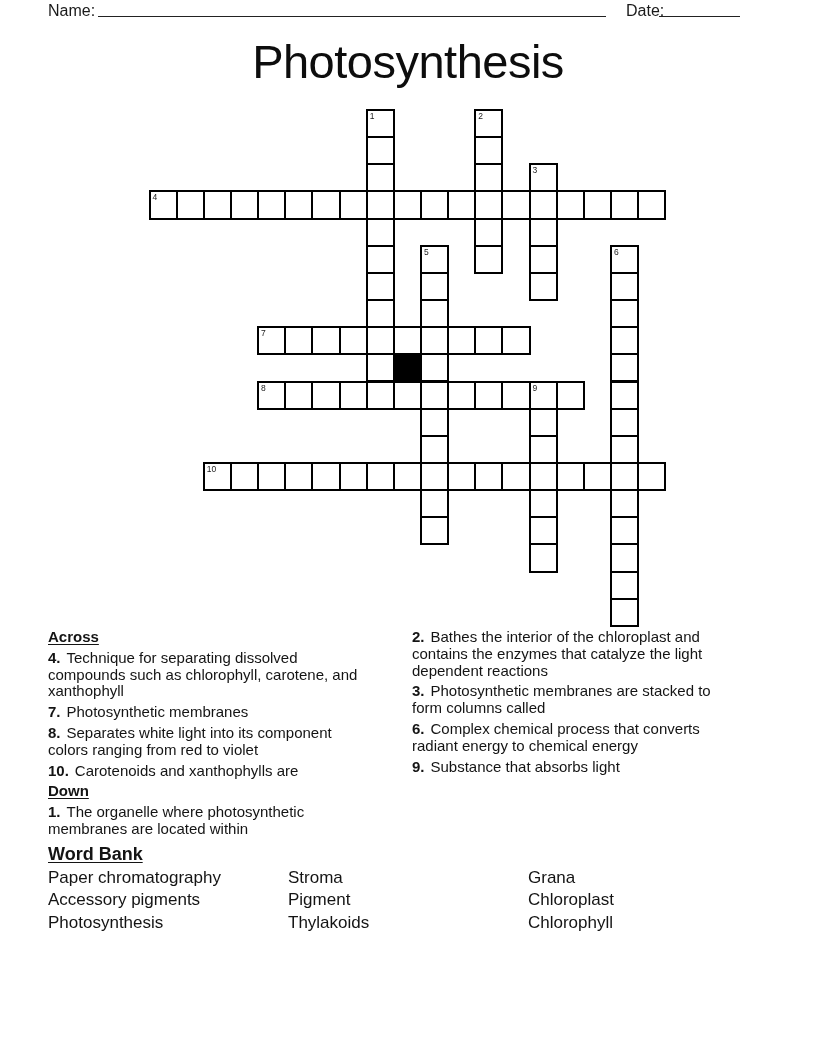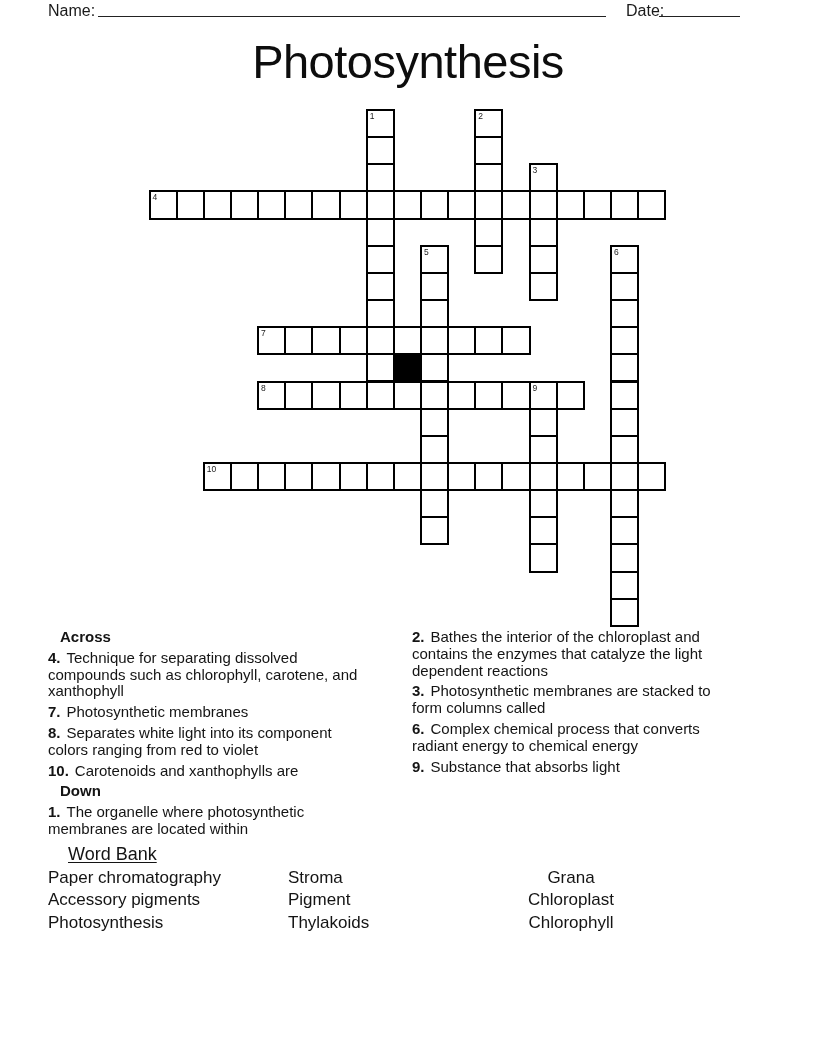--- a/index.html
+++ b/index.html
@@ -28,30 +28,30 @@
   }
   .cell.black { background:#000; }
   .cell-num {
     position:absolute; top:0; left:2px;
     font-size:8.5px; line-height:10px; color:#222;
   }
   
   .clues-col { position:absolute; top:629px; font-size:15px; line-height:16.8px; color:#141414; }
   #clues-left  { left:48px;  width:362px; }
   #clues-right { left:412px; width:374px; }
-  .clue-heading { font-weight:bold; text-underline-offset:2px; margin:0 0 4px 12px; }
+  .clue-heading { font-weight:bold; text-decoration:underline; text-underline-offset:2px; margin:0 0 4px 0; }
   .down-heading { margin-top:2px; }
   .clue { margin:0 0 4px 0; }
   .clue-num { font-weight:bold; margin-right:6px; }
   .clue-text { white-space:pre-line; }
   
   #wb-heading {
     position:absolute; left:48px; top:844px;
-    font-size:18px; line-height:20px; font-weight:normal;
-    text-decoration:underline; text-underline-offset:2px; color:#141414;margin-left:20px;
+    font-size:18px; line-height:20px; font-weight:bold;
+    text-decoration:underline; text-underline-offset:2px; color:#141414;
   }
   .wb-col { position:absolute; top:867px; font-size:17px; line-height:22.4px; color:#141414; }
   .wb-item { white-space:nowrap; }
 </style>
 </head>
 <body>
 
 <div id="page">
 
   <span id="name-label" class="hdr-label">Name:</span>
@@ -223,20 +223,20 @@
       <div class="wb-col" style="left: 48px;">
         <div class="wb-item">Paper chromatography</div>
         <div class="wb-item">Accessory pigments</div>
         <div class="wb-item">Photosynthesis</div>
       </div>
       <div class="wb-col" style="left: 288px;">
         <div class="wb-item">Stroma</div>
         <div class="wb-item">Pigment</div>
         <div class="wb-item">Thylakoids</div>
       </div>
-      <div class="wb-col" style="left: 528px; text-align: center;">
+      <div class="wb-col" style="left: 528px;">
         <div class="wb-item">Grana</div>
         <div class="wb-item">Chloroplast</div>
         <div class="wb-item">Chlorophyll</div>
       </div>
     </div>
 
 </div>
 
 </body></html>

